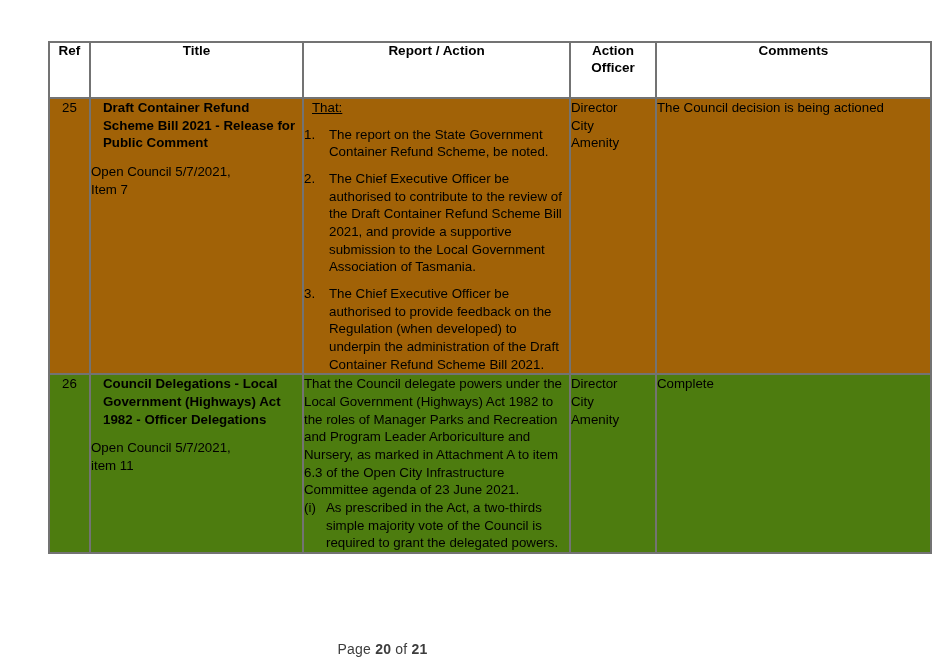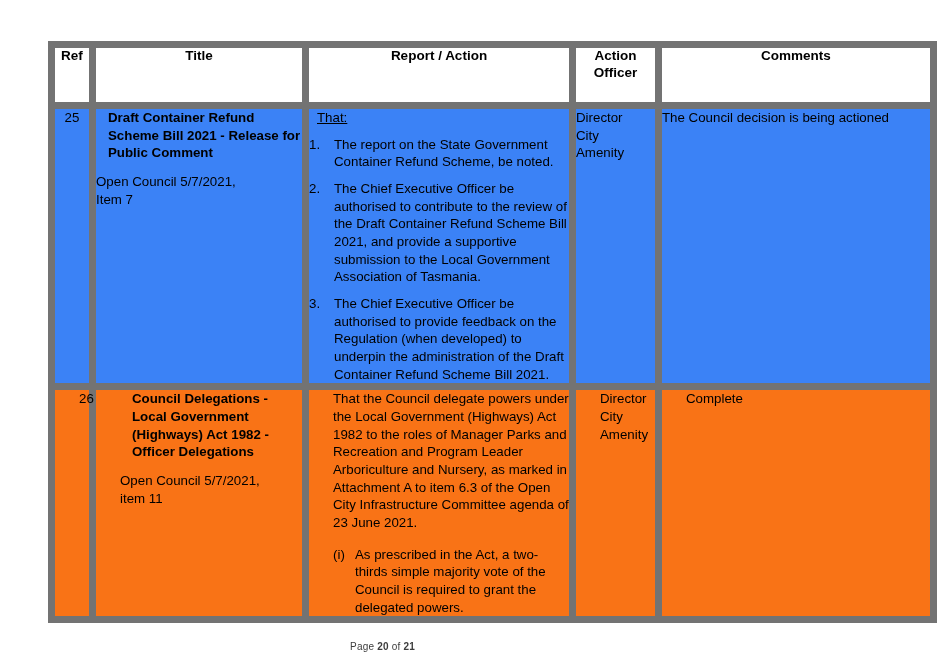--- a/index.html
+++ b/index.html
@@ -29,21 +29,21 @@
     position: absolute;
     left: 48px;
     top: 41px;
     width: 882px;
     border-collapse: collapse;
     table-layout: fixed;
   }
 
   .action-table td,
   .action-table th {
-    border: 7px solid #737373;
+    border: 2px solid #737373;
     vertical-align: top;
     padding: 0;
   }
 
   
   col.c-ref      { width: 41px; }
   col.c-title    { width: 213px; }
   col.c-report   { width: 267px; }
   col.c-officer  { width: 86px; }
   col.c-comments { width: 275px; }
@@ -70,39 +70,39 @@
     padding: 9px 2px 10px 2px;
     font-size: 13.3px;
   }
   .cell-officer {
     text-align: left;
     padding: 9px 4px 10px 4px;
     font-size: 13.3px;
     line-height: 1.33;
   }
 
-  .row-shaded > td { background: #f97316; padding-left: 24px; }
-  .row-plain  > td { background: #3b82f6; }
+  .row-shaded > td { background: #4d7c0f; }
+  .row-plain  > td { background: #a16207; }
 
   .title-main {
     font-weight: bold;
     margin: 0 0 11px 12px;
     line-height: 1.33;
   }
   .title-sub {
     margin: 0;
     line-height: 1.33;
   }
 
   .lead-line {
     margin: 0 0 9px 8px;
     text-decoration: underline;
   }
   .para {
-    margin: 0 0 14px 0;
+    margin: 0 0 0 0;
     line-height: 1.33;
   }
   .para:last-child { margin-bottom: 0; }
 
   
   ul.num-list {
     list-style: none;
     margin: 0;
     padding: 0;
   }
@@ -133,21 +133,21 @@
     align-items: flex-start;
   }
   .sub-list .li-marker { width: 22px; }
 
   .footer {
     position: absolute;
     left: 0;
     top: 641px;
     width: 765px;
     text-align: center;
-    font-size: 10px;
+    font-size: 14px;
     color: #3d3d3d;
     letter-spacing: 0.2px;
   }
   .footer b { font-weight: bold; }
 </style>
 </head>
 <body>
 
 <div class="page">
 

